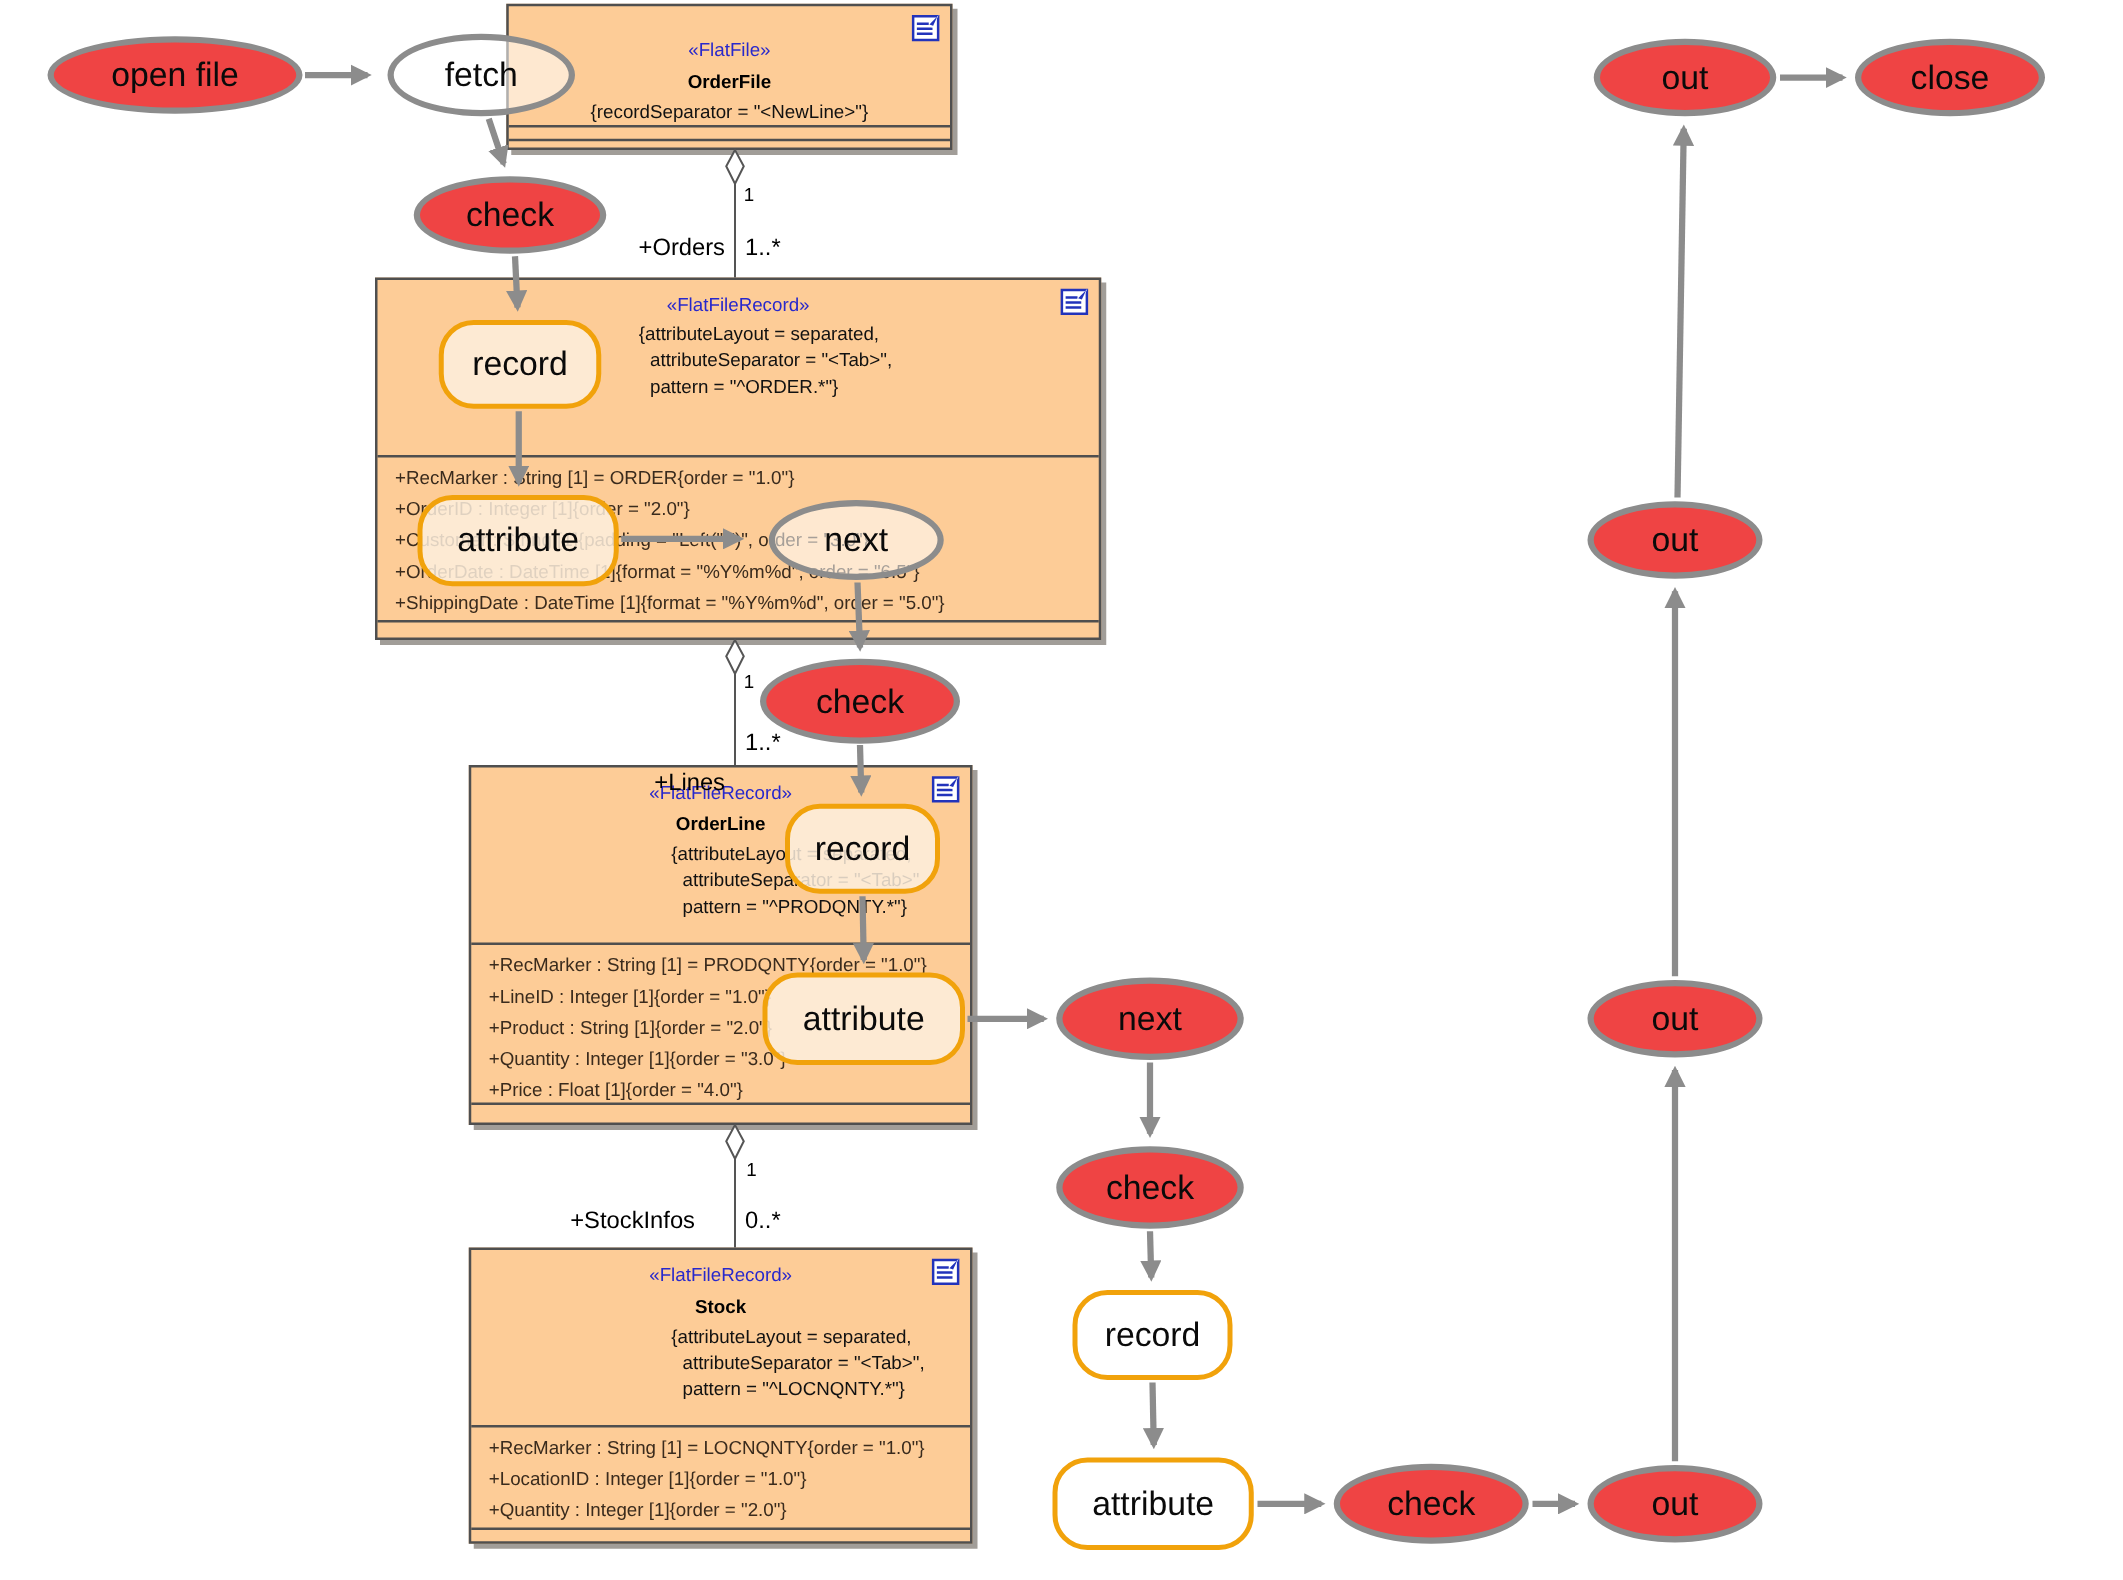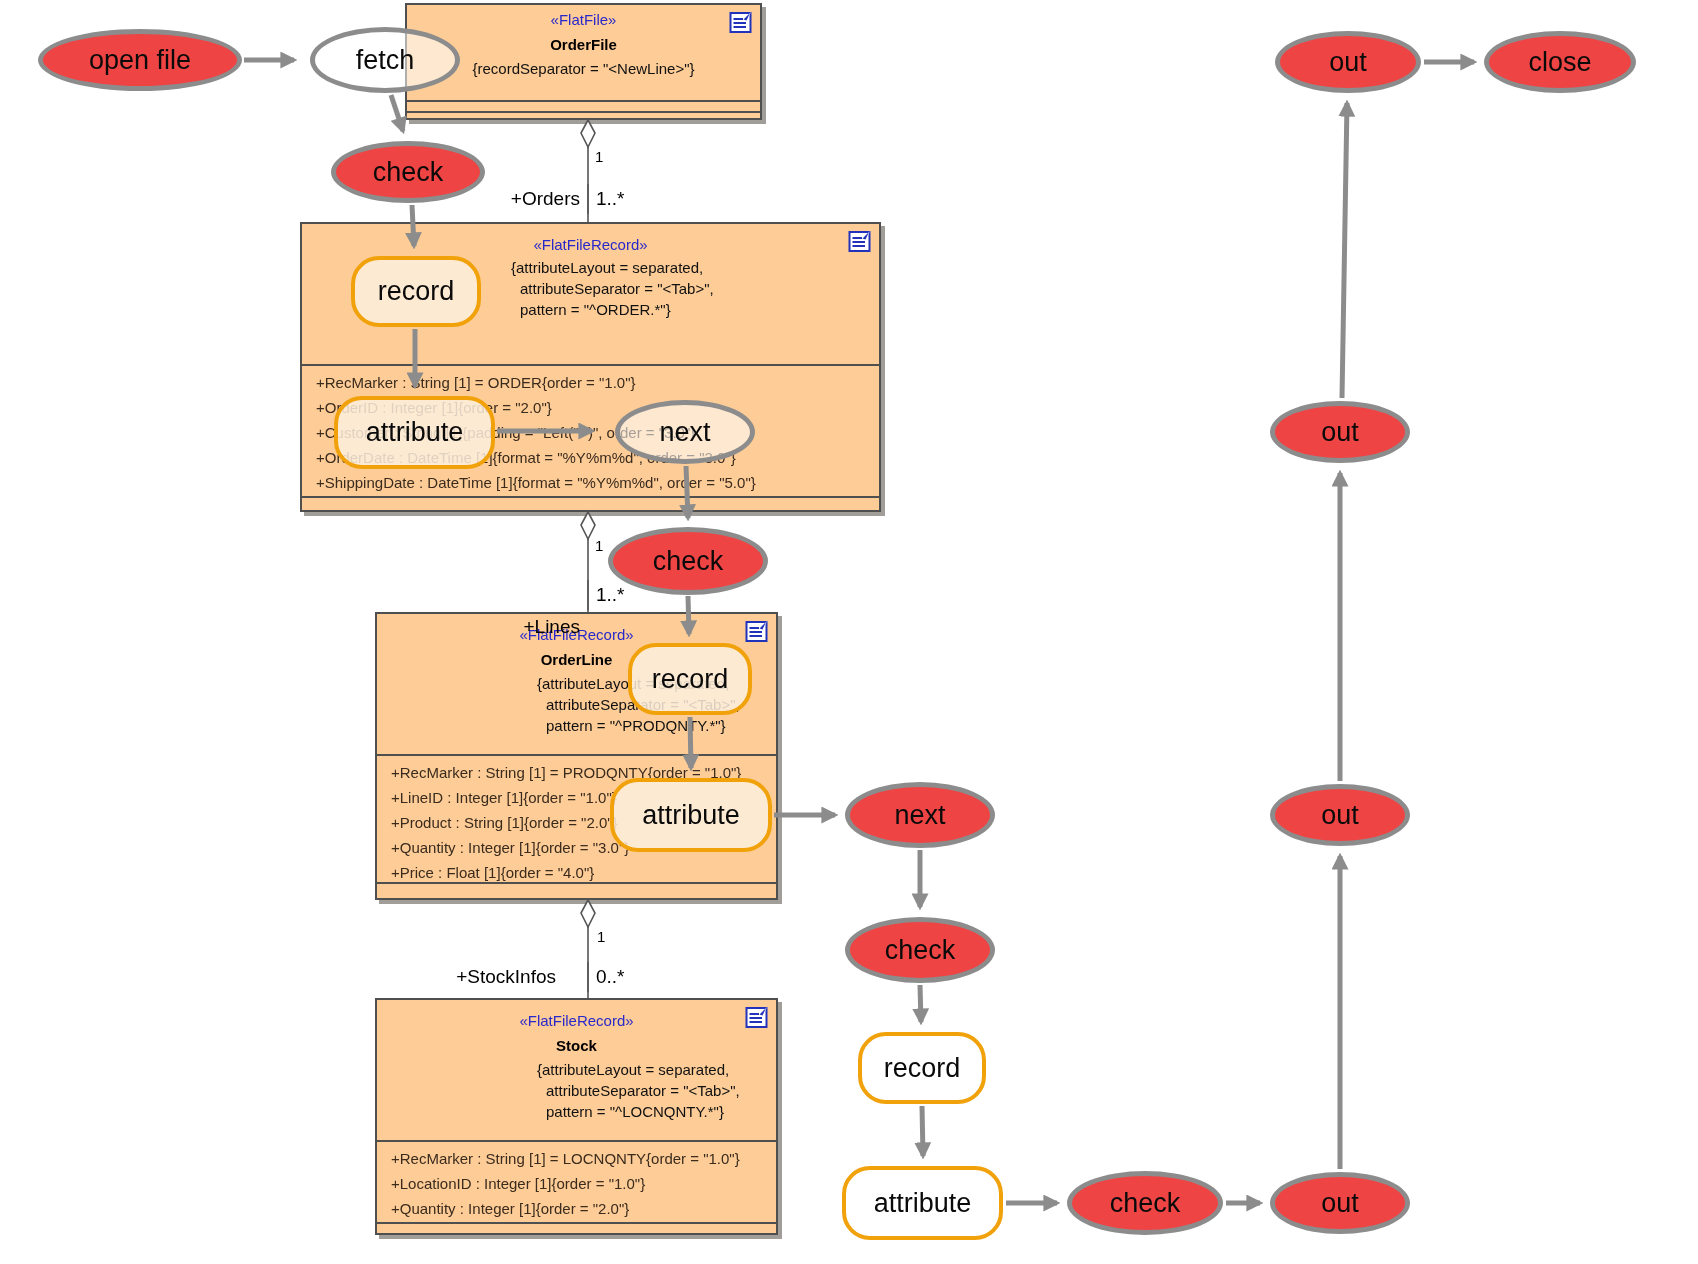--- a/index.html
+++ b/index.html
@@ -37,21 +37,21 @@
   .r-align{text-align:right;}
 
   svg.layer{position:absolute;left:0;top:0;pointer-events:none;}
 </style>
 </head>
 <body>
 
 <div id="canvas">
 
   <div class="uml-box" style="left:405px;top:3px;width:357px;height:117px">
-    <div class="uml-head" style="height:92px;padding-top:3px">
+    <div class="uml-head" style="height:92px;padding-top:24px">
       <div class="stereo">«FlatFile»</div>
       <div class="cname">OrderFile</div>
       <div class="constr constr-center">{recordSeparator = "&lt;NewLine&gt;"}</div>
     </div>
     <svg class="doc-icon" width="24" height="23" viewBox="0 0 24 23">
       <rect x="1.5" y="2" width="20" height="19" fill="#ffffff" stroke="#2233bb" stroke-width="2"></rect>
       <line x1="4.5" y1="8" x2="14" y2="8" stroke="#2233bb" stroke-width="2"></line>
       <line x1="4.5" y1="12" x2="17" y2="12" stroke="#2233bb" stroke-width="2"></line>
       <line x1="4.5" y1="16" x2="17" y2="16" stroke="#2233bb" stroke-width="2"></line>
       <path d="M13,10 L22,1 L17,11 Z" fill="#ffffff"></path>
@@ -75,21 +75,21 @@
       <line x1="4.5" y1="8" x2="14" y2="8" stroke="#2233bb" stroke-width="2"></line>
       <line x1="4.5" y1="12" x2="17" y2="12" stroke="#2233bb" stroke-width="2"></line>
       <line x1="4.5" y1="16" x2="17" y2="16" stroke="#2233bb" stroke-width="2"></line>
       <path d="M13,10 L22,1 L17,11 Z" fill="#ffffff"></path>
       <path d="M14.5,8.5 L21,2 L17.5,9.5 Z" fill="#2233bb"></path>
     </svg>
     <div class="attrs" style="top:140px;height:134px">
       <div class="attr-line">+RecMarker : String [1] = ORDER{order = "1.0"}</div>
       <div class="attr-line">+OrderID : Integer [1]{order = "2.0"}</div>
       <div class="attr-line">+Customer : String [1]{padding = "Left(" ")", order = "3.0"}</div>
-      <div class="attr-line">+OrderDate : DateTime [1]{format = "%Y%m%d", order = "3.0"}</div>
+      <div class="attr-line">+OrderDate : DateTime [1]{format = "%Y%m%d", order = "6.5"}</div>
       <div class="attr-line">+ShippingDate : DateTime [1]{format = "%Y%m%d", order = "5.0"}</div>
     </div>
     <div class="strip" style="top:272px;height:16px"></div>
   </div>
 
   <div class="uml-box" style="left:375px;top:612px;width:403px;height:288px">
     <div class="uml-head" style="height:140px">
       <div class="stereo">«FlatFileRecord»</div>
       <div class="cname">OrderLine</div>
       <div class="constr" style="margin-left:160px">

